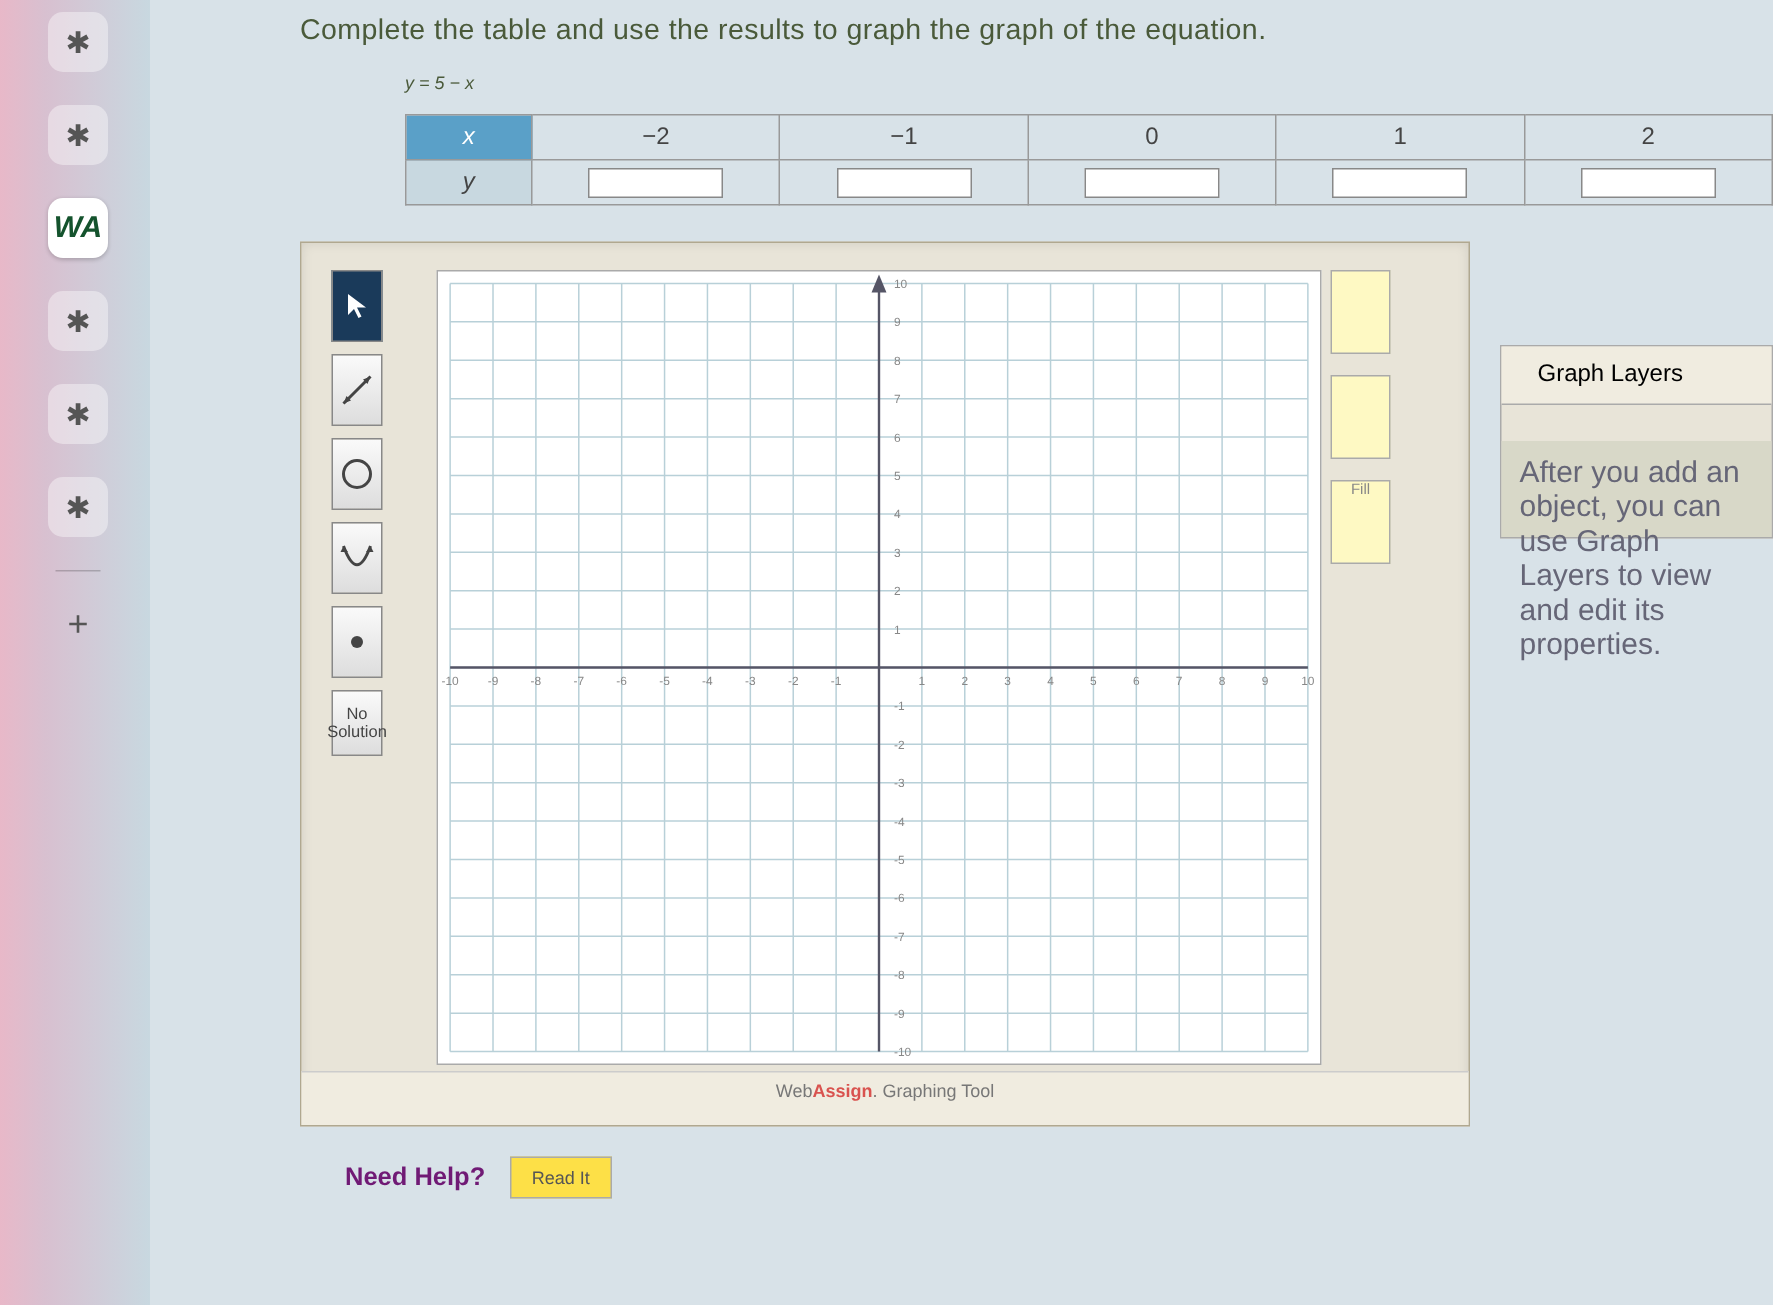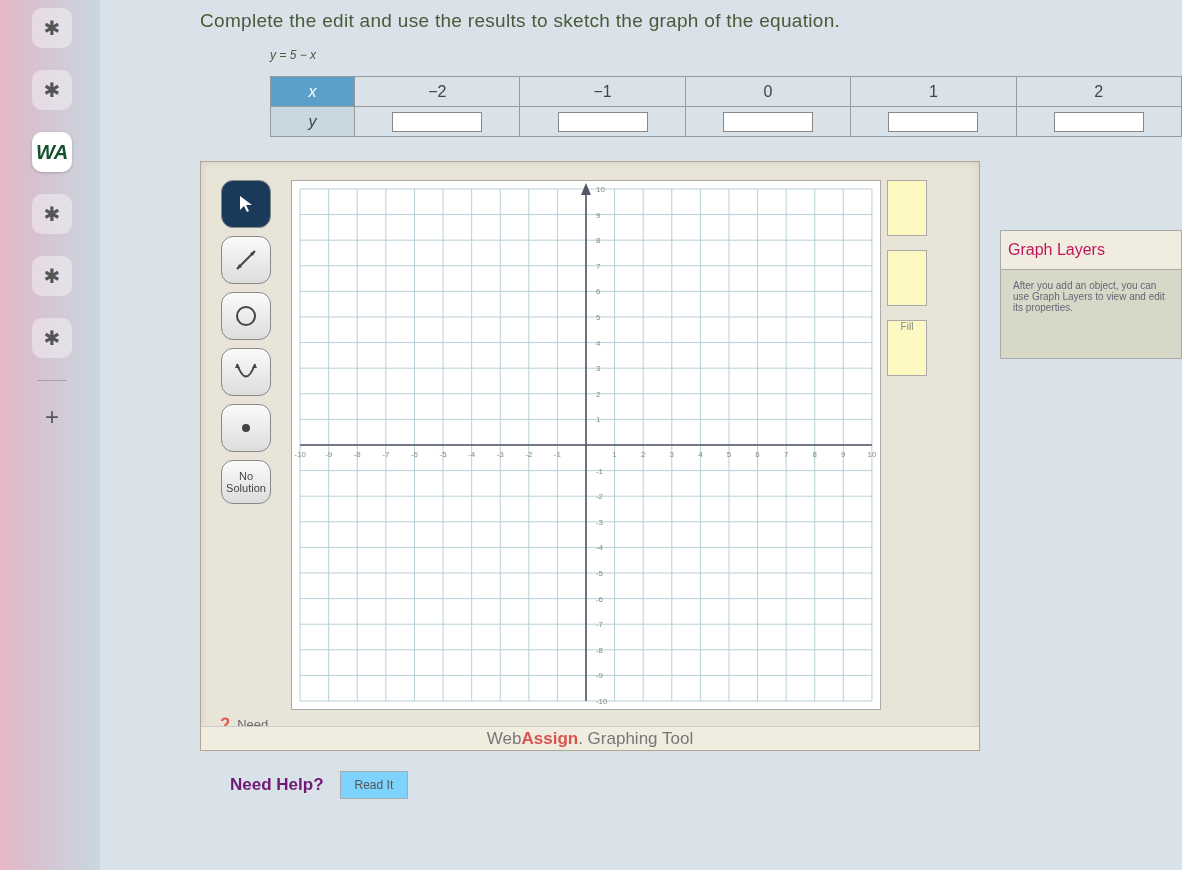--- a/index.html
+++ b/index.html
@@ -102,24 +102,24 @@
 }
 .toolbar {
   position: absolute;
   left: 20px; top: 18px;
   width: 52px;
   display: flex;
   flex-direction: column;
   gap: 8px;
 }
 .tool {
-  width: 50px; height: 48px;
+  width: 34px; height: 48px;
   background: linear-gradient(#fafafa,#ddd);
   border: 1px solid #888;
-  border-radius: 12px;
+  border-radius: 0;
   display: flex;
   align-items: center; justify-content: center;
   font-size: 22px;
   color: #444;
   cursor: pointer;
 }
 .tool.selected { background: #1a3a5a; color: #fff; }
 .tool.no-sol { font-size: 11px; line-height: 1.1; text-align: center; height: 44px; }
 .help-link {
   position: absolute;
@@ -144,64 +144,65 @@
 }
 .fill-item {
   width: 40px; height: 56px;
   border: 1px solid #aaa; background: #fef9c3;
   display: flex; justify-content: center;
   font-size: 10px; color: #888;
 }
 .footer-brand {
   position: absolute;
   left: 0; right: 0; bottom: 0;
-  height: 24px;
+  height: 36px;
   text-align: center;
-  font-size: 17px;
+  font-size: 12px;
   color: #777;
   background: #f0ece0;
   border-top: 1px solid #ccc;
   line-height: 24px;
 }
 .footer-brand b { color: #d9534f; }
 .layers-panel {
   position: absolute;
   left: 1000px; top: 230px;
   right: 0;
   border: 1px solid #aaa;
   background: #e8e4d8;
 }
 .layers-head {
-  padding: 10px 7px;
+  padding: 10px 24px;
   font-size: 16px;
-  color: #be185d;
+  color: #000000;
   border-bottom: 1px solid #aaa;
   background: #f0ece0;
 }
 .layers-body {
   padding: 10px 12px;
-  height: 88px;
-  font-size: 10px;
+  height: 64px;
+  font-size: 20px;
   color: #667;
   background: #d8d8c8;
+  margin-top: 24px;
 }
 .need-help {
   margin-top: 20px;
   margin-left: 30px;
   display: flex;
   align-items: center;
   gap: 16px;
 }
 .need-help .label {
   color: #701a75;
   font-weight: bold;
   font-size: 17px;
 }
 .read-it {
-  background: #7dd3fc;
+  background: #fde047;
   border: 1px solid #aaa;
   padding: 6px 14px;
   font-size: 12px;
   color: #555;
   cursor: pointer;
 }
 </style>
 </head>
 <body>
 
@@ -212,21 +213,21 @@
     <div class="dock-item wa">WA</div>
     <div class="dock-item">✱</div>
     <div class="dock-item">✱</div>
     <div class="dock-item">✱</div>
     <div class="separator"></div>
     <div class="plus">+</div>
   </div>
 </div>
 
 <div class="content">
-  <div class="instruction">Complete the edit and use the results to sketch the graph of the equation.</div>
+  <div class="instruction">Complete the table and use the results to graph the graph of the equation.</div>
   <div class="equation">y = 5 − x</div>
 
   <table class="value-table">
     <tbody>
         <tr>
       <td class="label-cell x-sel">x</td>
       <td class="data-cell">−2</td>
       <td class="data-cell">−1</td>
       <td class="data-cell">0</td>
       <td class="data-cell">1</td>

